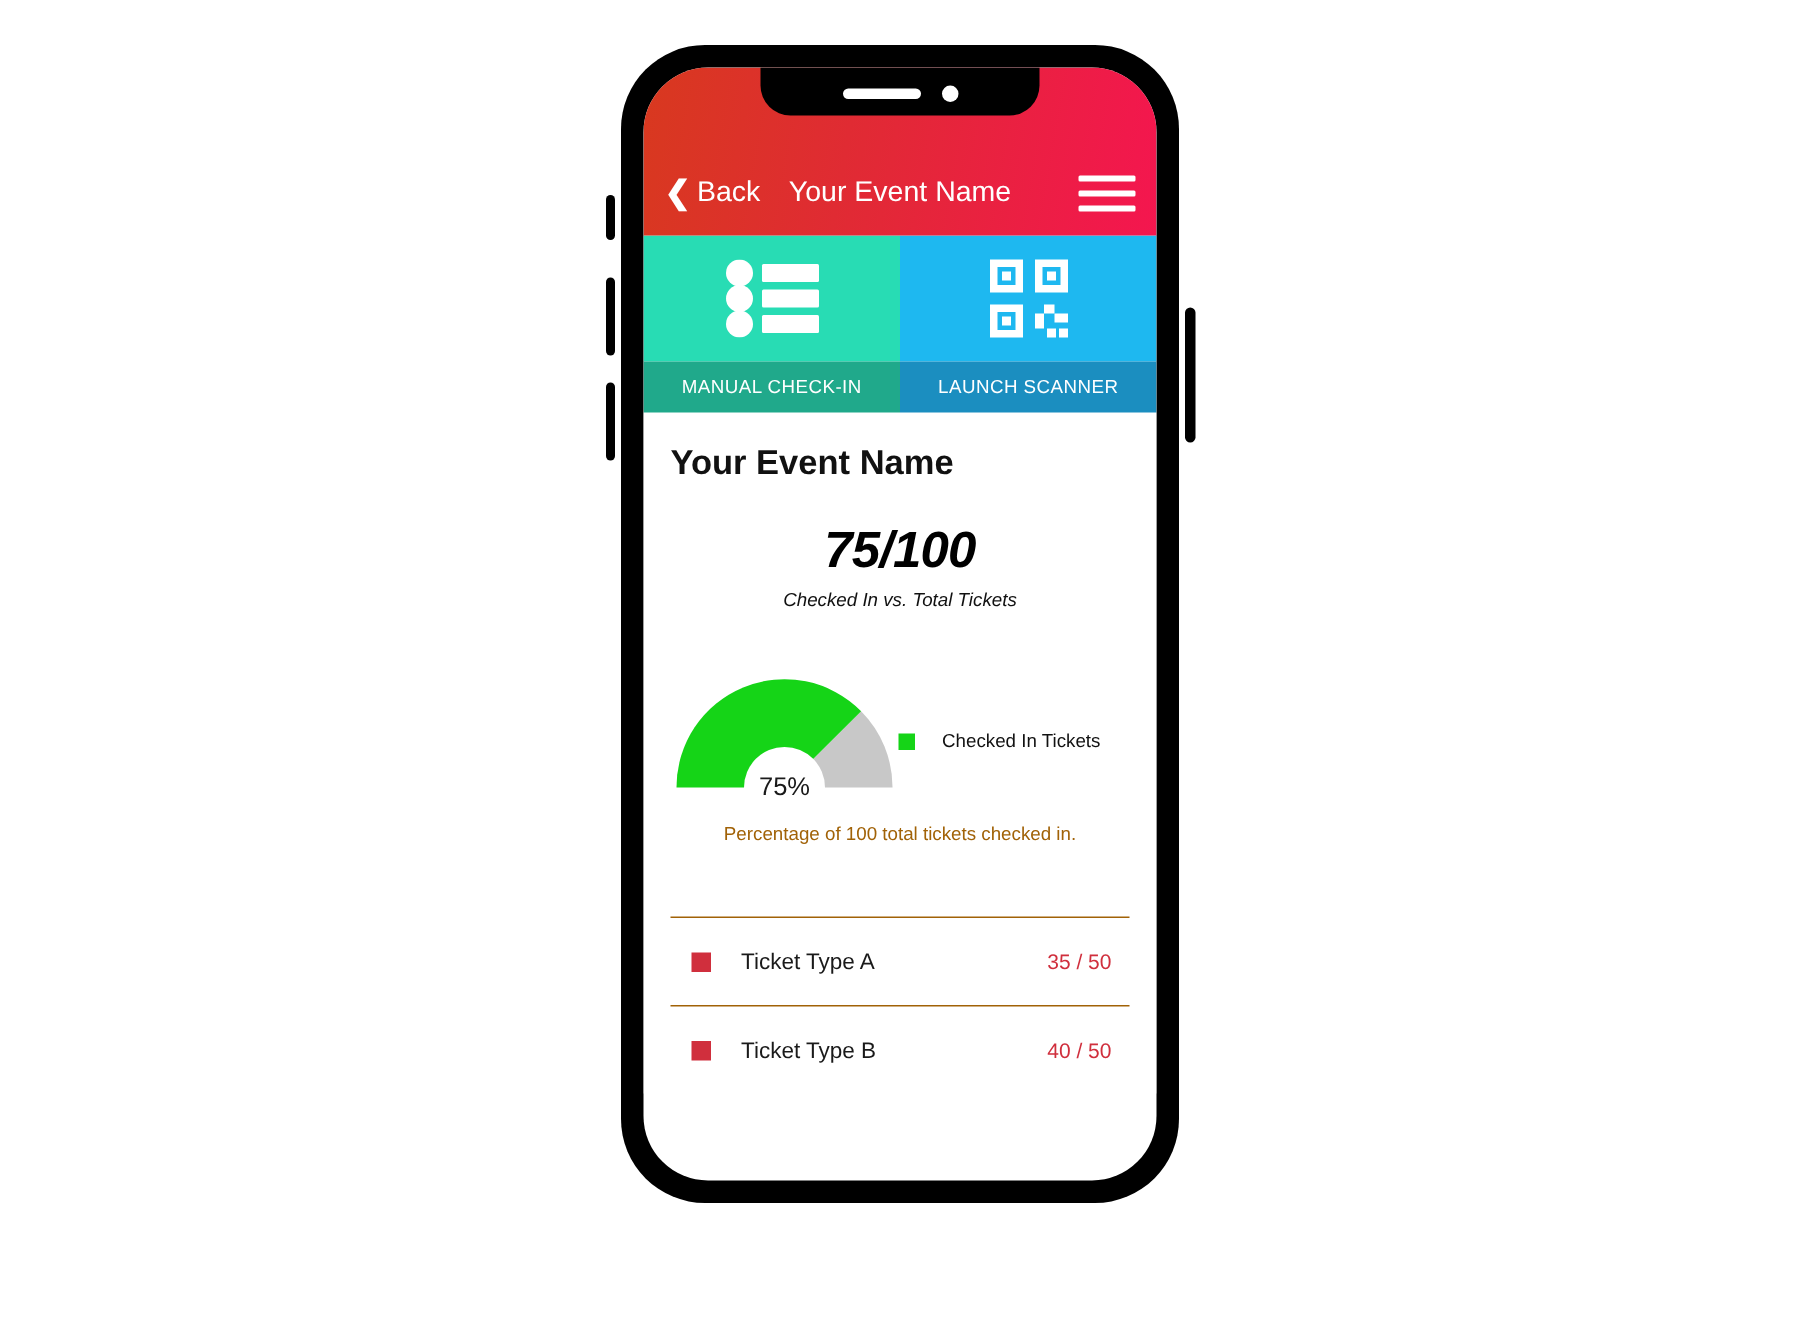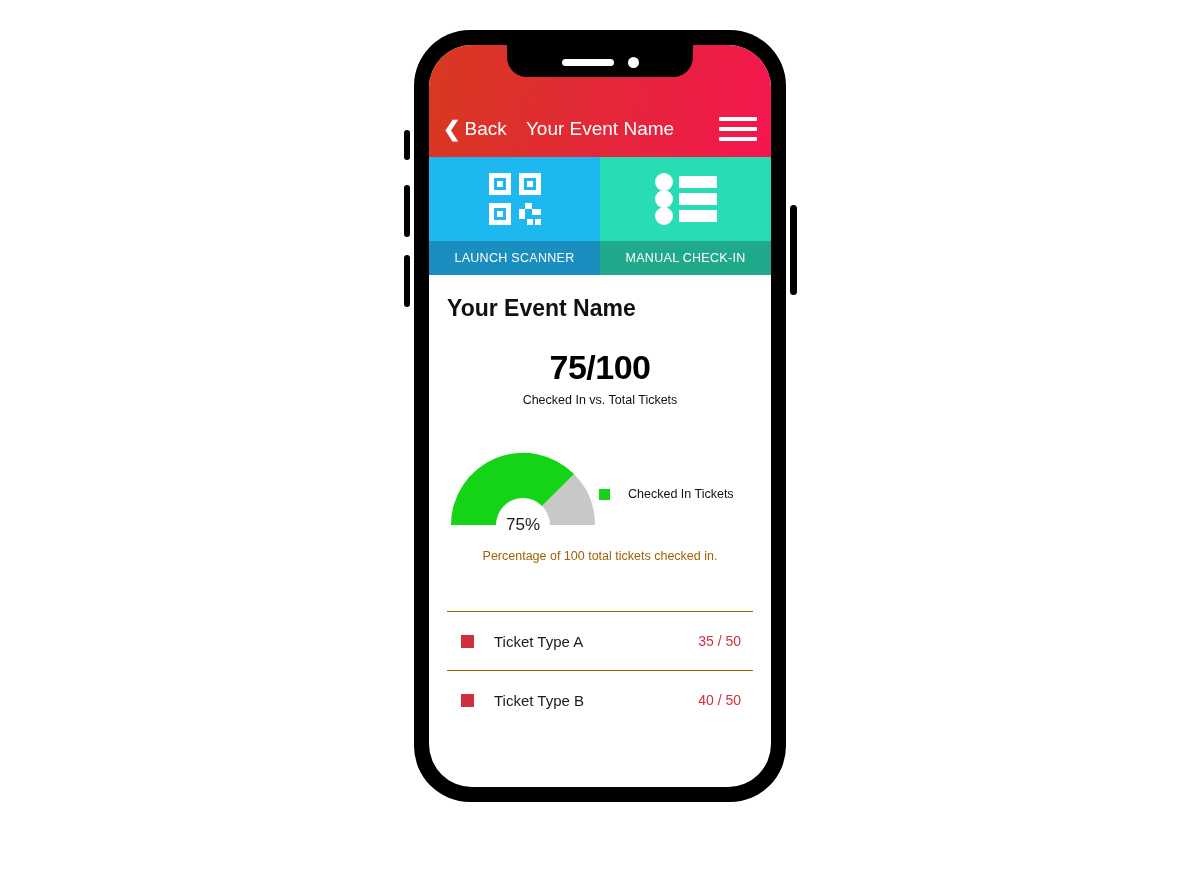--- a/index.html
+++ b/index.html
@@ -189,20 +189,21 @@
     margin: 0;
   }
   #event-datetime {
     font-size: 13px;
     color: #222222;
     margin-top: 6px;
   }
   #stat-block {
     text-align: center;
     margin-top: 26px;
+    font-style: italic;
   }
   #stat-number {
     font-size: 34px;
     font-weight: bold;
     color: #000000;
     letter-spacing: -0.5px;
   }
   #stat-caption {
     font-size: 12.5px;
     color: #111111;
@@ -313,20 +314,36 @@
         <div id="menu-button">
           <span></span>
           <span></span>
           <span></span>
         </div>
 
       </div>
     </div>
 
     <div id="action-tiles">
+
+      <div class="tile" id="tile-manual">
+        <div class="tile-icon-area">
+          <svg width="62" height="52" viewBox="0 0 62 52">
+            <g fill="#ffffff">
+              <circle cx="9" cy="9" r="9"></circle>
+              <rect x="24" y="3" width="38" height="12" rx="1"></rect>
+              <circle cx="9" cy="26" r="9"></circle>
+              <rect x="24" y="20" width="38" height="12" rx="1"></rect>
+              <circle cx="9" cy="43" r="9"></circle>
+              <rect x="24" y="37" width="38" height="12" rx="1"></rect>
+            </g>
+          </svg>
+        </div>
+        <div class="tile-label">MANUAL CHECK-IN</div>
+      </div>
 
       <div class="tile" id="tile-scanner">
         <div class="tile-icon-area">
           <svg width="56" height="56" viewBox="0 0 56 56">
             <g fill="#ffffff">
               <path d="M2 2 h22 v22 h-22 z M7 7 v12 h12 v-12 z" fill-rule="evenodd"></path>
               <rect x="10" y="10" width="6" height="6"></rect>
               <path d="M32 2 h22 v22 h-22 z M37 7 v12 h12 v-12 z" fill-rule="evenodd"></path>
               <rect x="40" y="10" width="6" height="6"></rect>
               <path d="M2 32 h22 v22 h-22 z M7 37 v12 h12 v-12 z" fill-rule="evenodd"></path>
@@ -335,36 +352,20 @@
               <rect x="38" y="32" width="7" height="6"></rect>
               <rect x="45" y="38" width="9" height="6"></rect>
               <rect x="40" y="48" width="6" height="6"></rect>
               <rect x="48" y="48" width="6" height="6"></rect>
             </g>
           </svg>
         </div>
         <div class="tile-label">LAUNCH SCANNER</div>
       </div>
 
-      <div class="tile" id="tile-manual">
-        <div class="tile-icon-area">
-          <svg width="62" height="52" viewBox="0 0 62 52">
-            <g fill="#ffffff">
-              <circle cx="9" cy="9" r="9"></circle>
-              <rect x="24" y="3" width="38" height="12" rx="1"></rect>
-              <circle cx="9" cy="26" r="9"></circle>
-              <rect x="24" y="20" width="38" height="12" rx="1"></rect>
-              <circle cx="9" cy="43" r="9"></circle>
-              <rect x="24" y="37" width="38" height="12" rx="1"></rect>
-            </g>
-          </svg>
-        </div>
-        <div class="tile-label">MANUAL CHECK-IN</div>
-      </div>
-
     </div>
 
     <div id="app-content">
 
       <div id="event-title">Your Event Name</div>
 
       <div id="stat-block">
         <div id="stat-number">75/100</div>
         <div id="stat-caption">Checked In vs. Total Tickets</div>
       </div>

